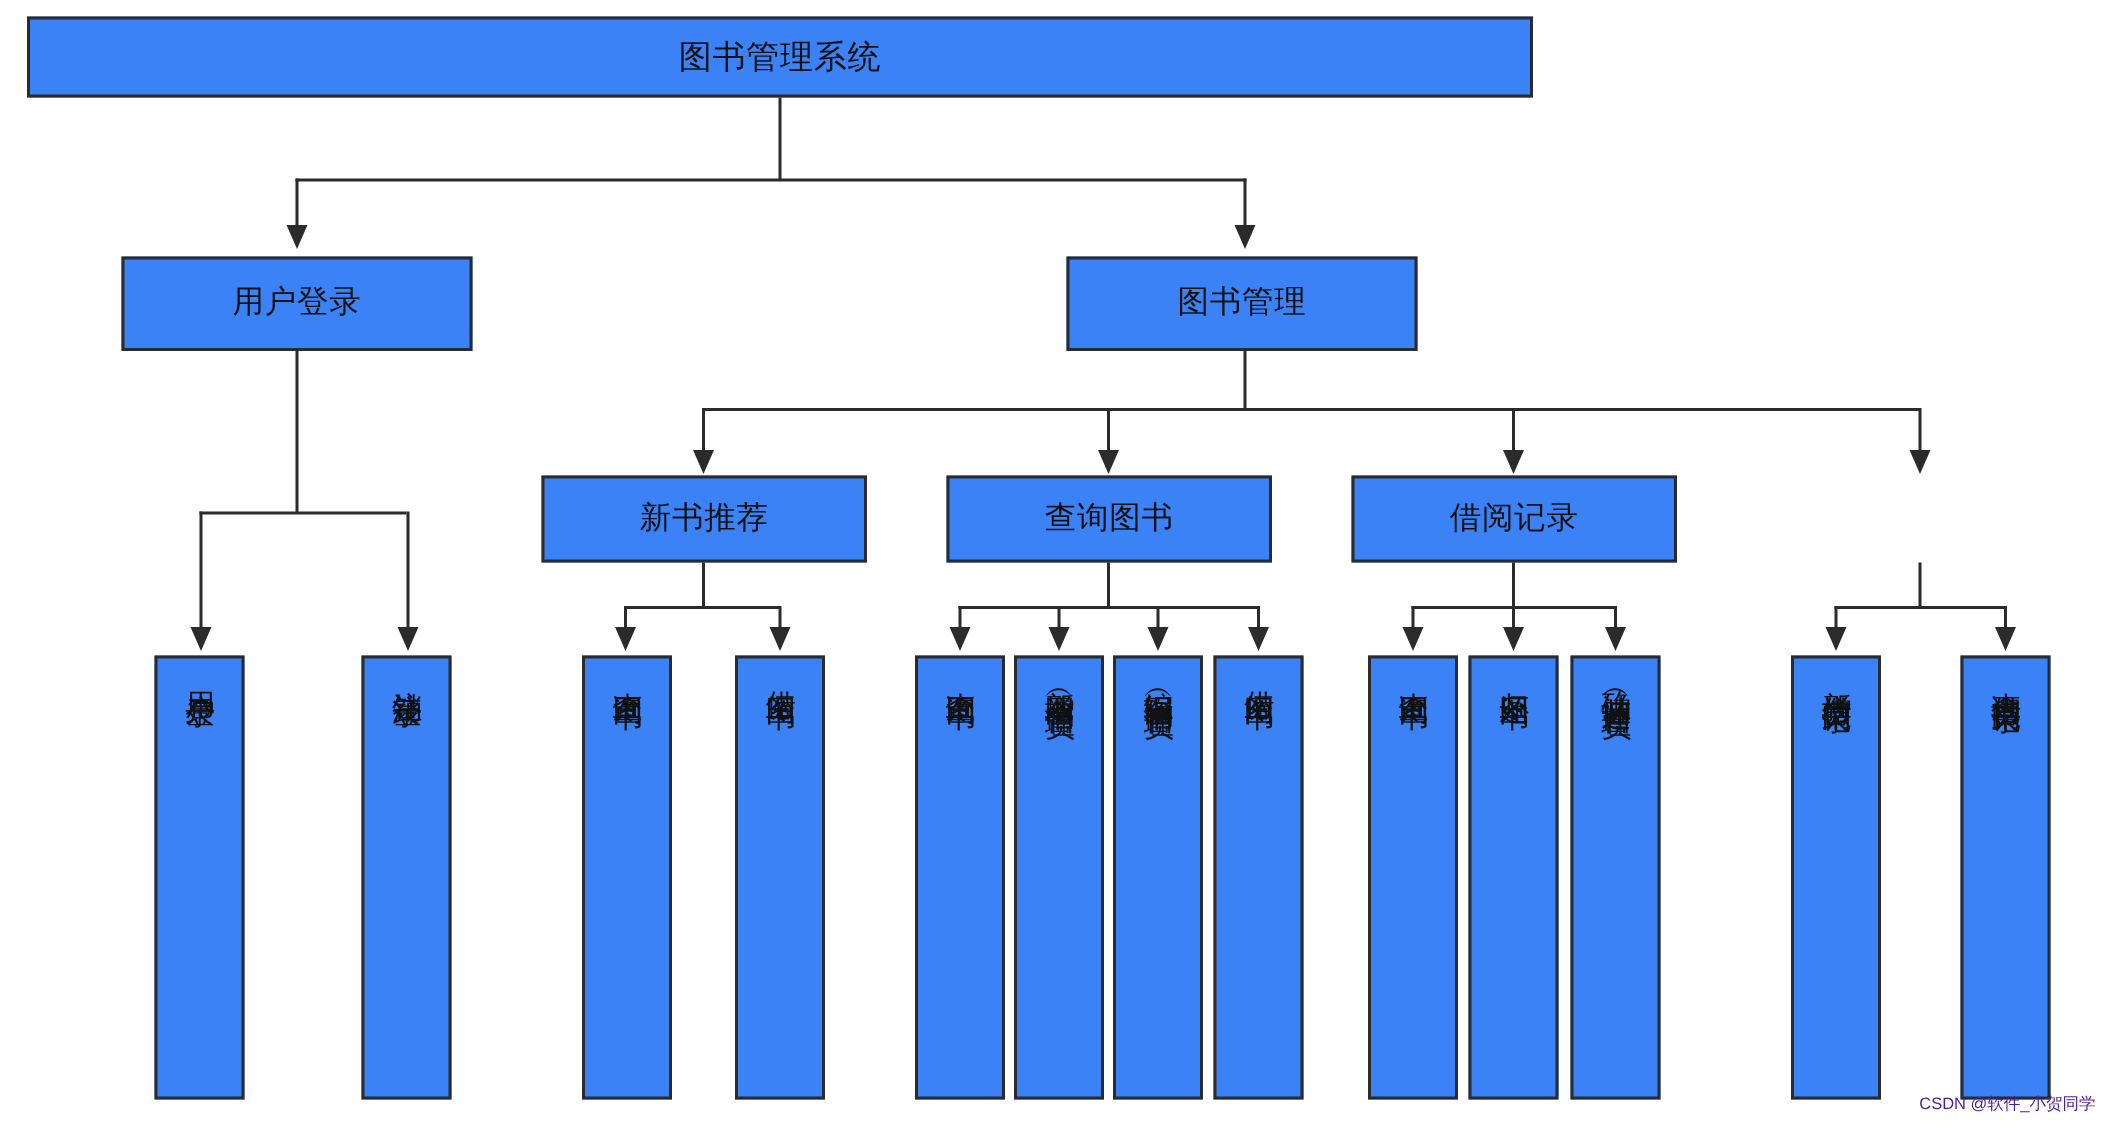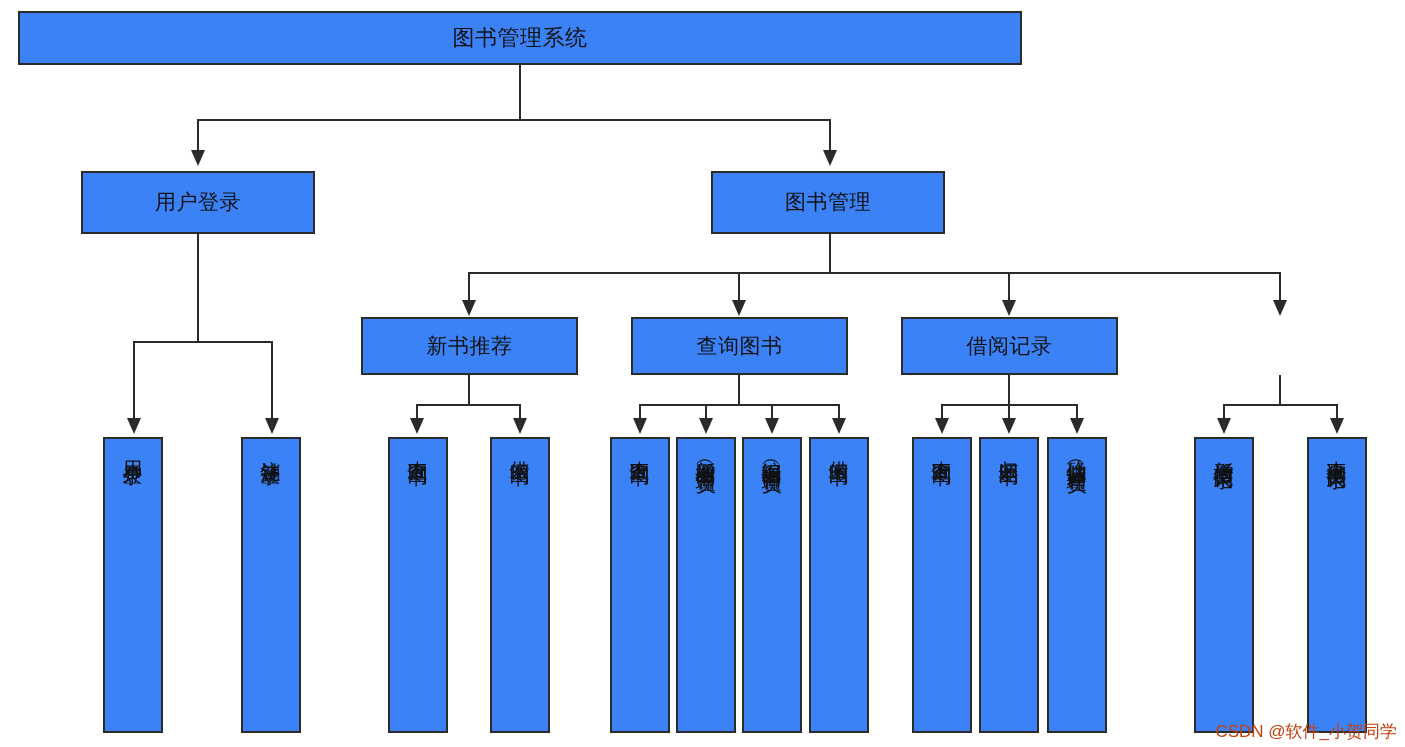--- a/index.html
+++ b/index.html
@@ -73,22 +73,22 @@
     border-left: 7px solid transparent;
     border-right: 7px solid transparent;
     border-top: 16px solid #2b2b2b;
   }
 
   
   #watermark {
     position: absolute;
     right: 8px;
     bottom: 4px;
-    font-size: 17px;
-    color: #c2410c;
+    font-size: 11px;
+    color: #4c1d95;
     white-space: nowrap;
     user-select: none;
   }
 </style>
 </head>
 <body>
 
 <div id="canvas">
 
   <div class="node horiz root" style="left:18px; top:11px; width:1004px; height:54px;">

